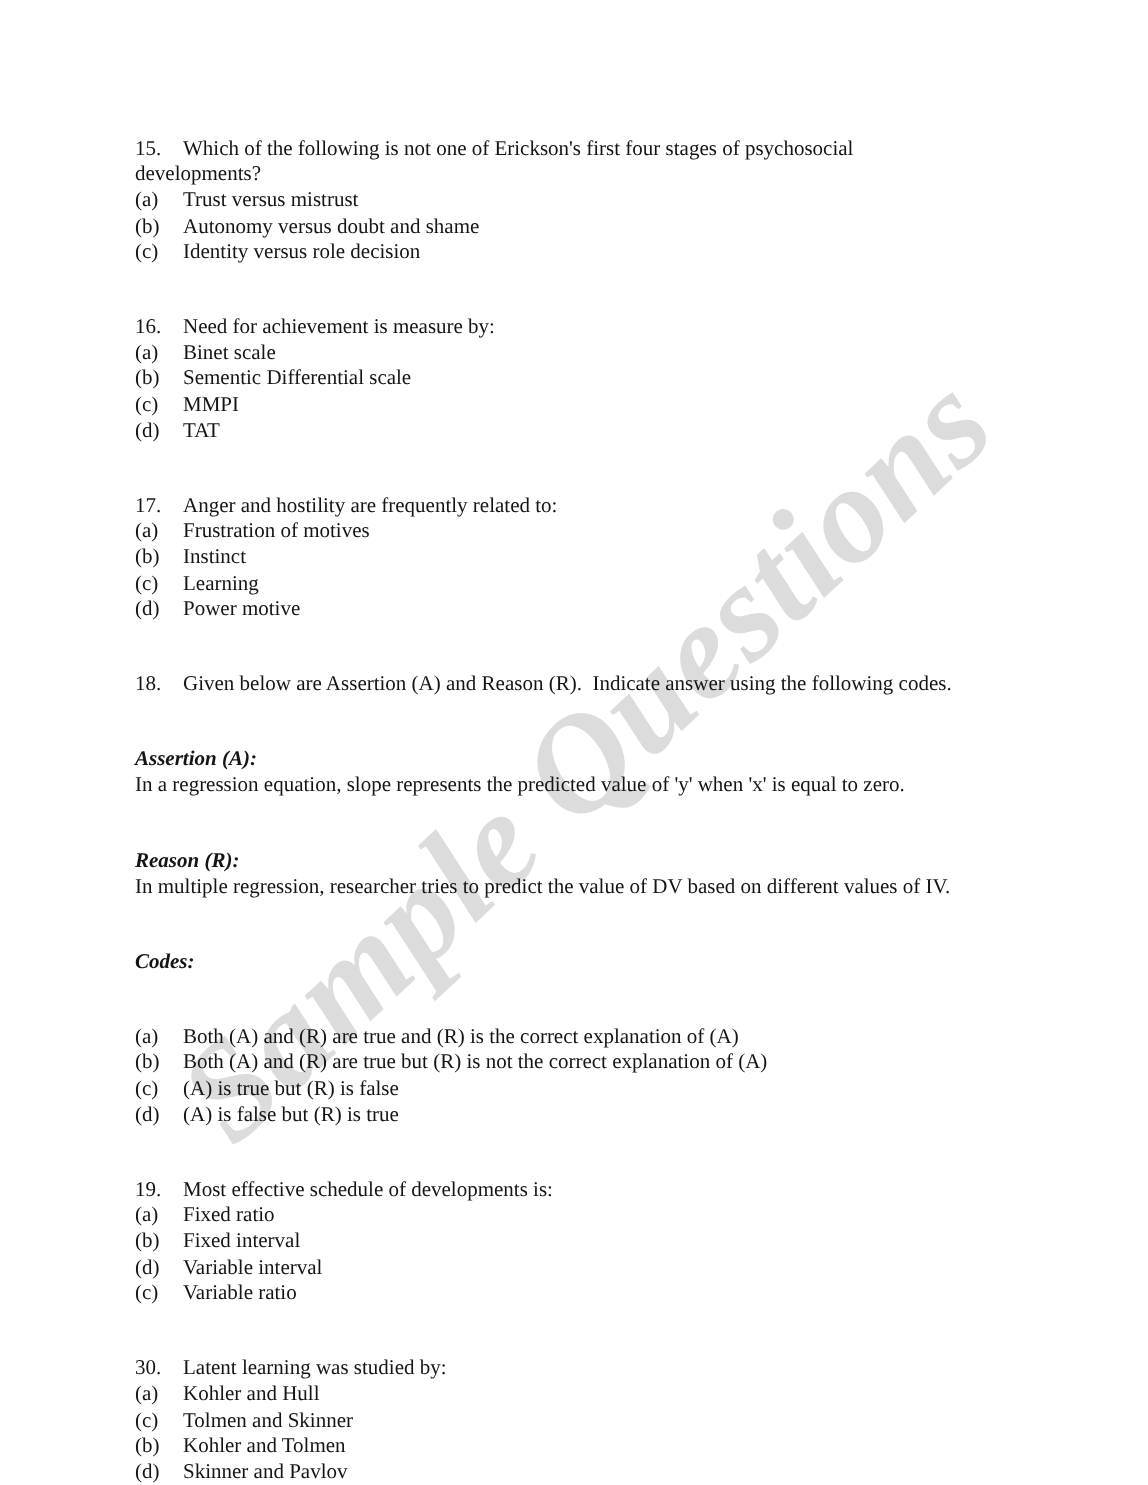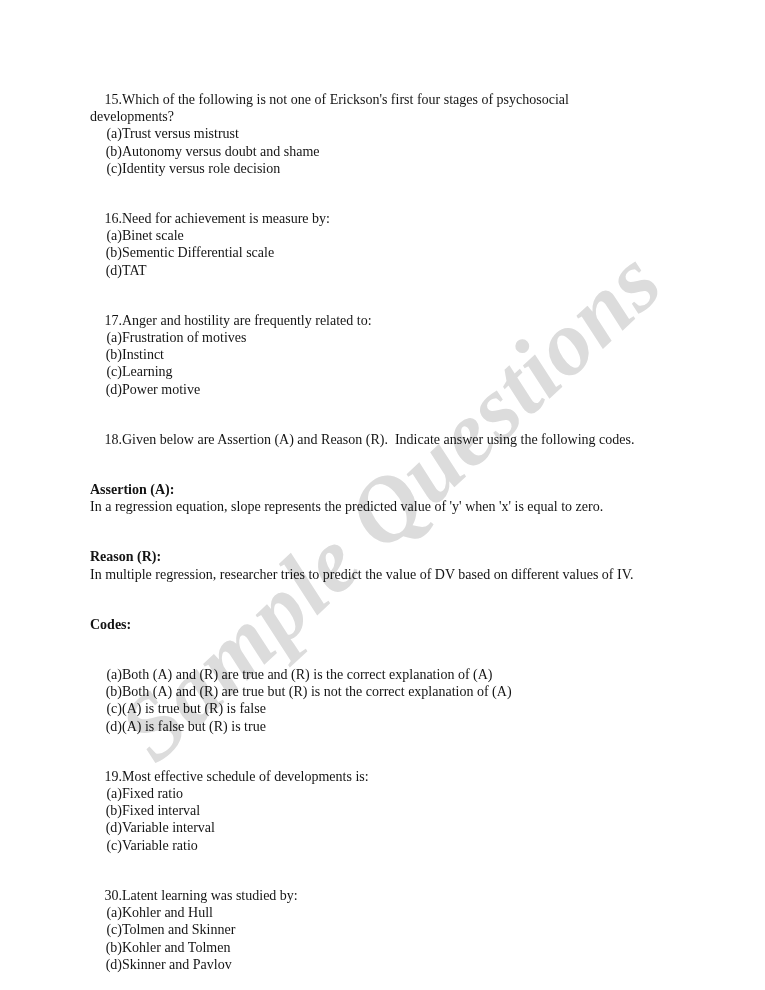--- a/index.html
+++ b/index.html
@@ -36,40 +36,41 @@
     left: 90px;
     top: 91px;
     width: 660px;
     font-size: 14px;
     line-height: 17.2px;
     z-index: 1;
   }
   .block { margin-top: 33px; }
   .block:first-child { margin-top: 0; }
   .line { white-space: pre; }
-  .marker { display: inline-block; width: 32px; text-align: right; }
-  .bold { font-weight: bold; }
+  .marker { display: inline-block; width: 32px; }
+  .bold { font-weight: bold; font-style: italic; }
 </style>
 </head>
 <body style="background: rgb(255, 255, 255); color: rgb(20, 20, 20);">
 
 <div class="page">
   <div class="watermark" style="color: rgb(220, 220, 220);">Sample Questions</div>
   <div class="content">
       <div class="block">
         <div class="line"><span class="marker">15.</span><span>Which of the following is not one of Erickson's first four stages of psychosocial</span></div>
         <div class="line">developments?</div>
         <div class="line"><span class="marker">(a)</span><span>Trust versus mistrust</span></div>
         <div class="line"><span class="marker">(b)</span><span>Autonomy versus doubt and shame</span></div>
         <div class="line"><span class="marker">(c)</span><span>Identity versus role decision</span></div>
       </div>
       <div class="block">
         <div class="line"><span class="marker">16.</span><span>Need for achievement is measure by:</span></div>
         <div class="line"><span class="marker">(a)</span><span>Binet scale</span></div>
         <div class="line"><span class="marker">(b)</span><span>Sementic Differential scale</span></div>
+        <div class="line"><span class="marker">(c)</span><span>MMPI</span></div>
         <div class="line"><span class="marker">(d)</span><span>TAT</span></div>
       </div>
       <div class="block">
         <div class="line"><span class="marker">17.</span><span>Anger and hostility are frequently related to:</span></div>
         <div class="line"><span class="marker">(a)</span><span>Frustration of motives</span></div>
         <div class="line"><span class="marker">(b)</span><span>Instinct</span></div>
         <div class="line"><span class="marker">(c)</span><span>Learning</span></div>
         <div class="line"><span class="marker">(d)</span><span>Power motive</span></div>
       </div>
       <div class="block">

